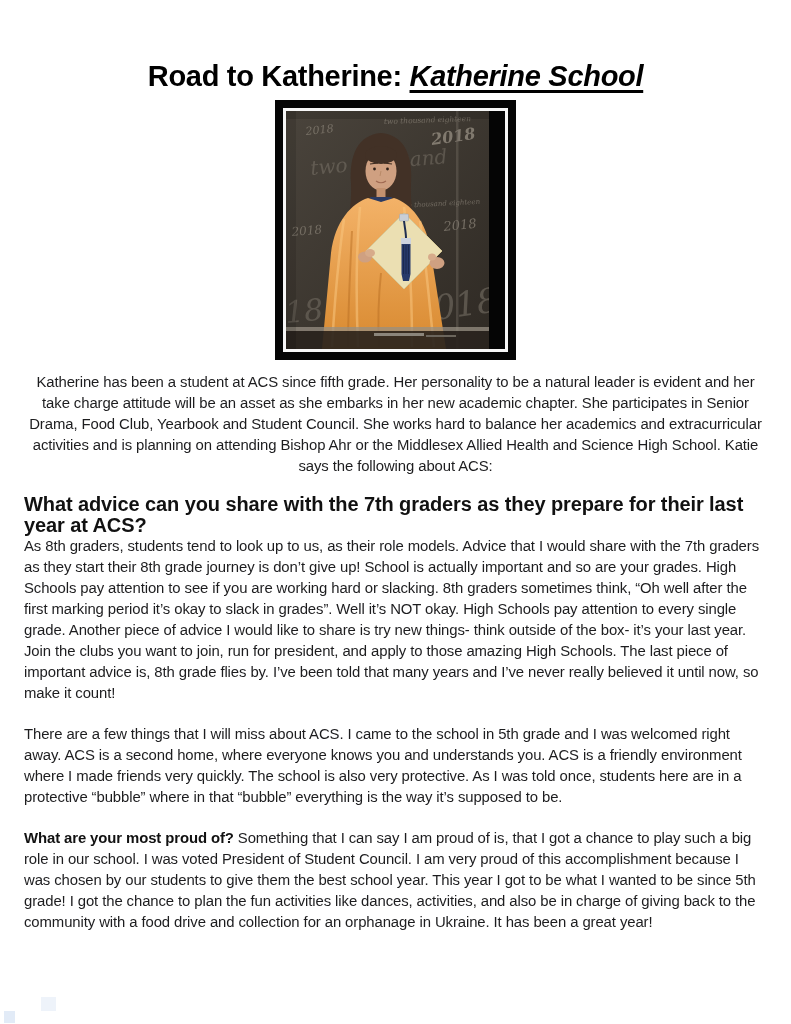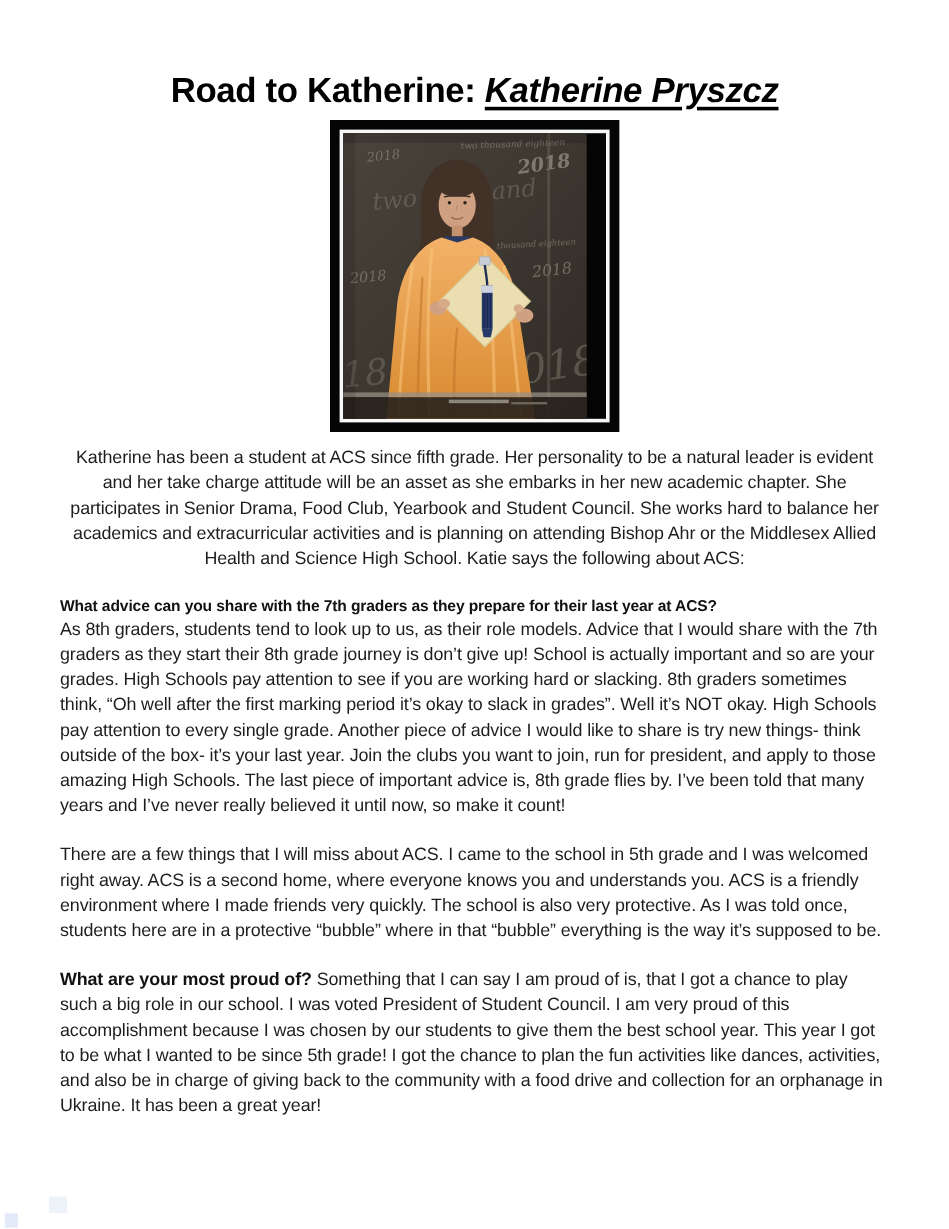--- a/index.html
+++ b/index.html
@@ -33,49 +33,49 @@
     margin: 7px auto 0;
     border: 8px solid #050505;
     background: #050505;
   }
   .photo-inner {
     border: 3px solid #f7f7f7;
     line-height: 0;
   }
   .photo-inner svg { display: block; }
   .content {
-    padding: 0 50px;
+    padding: 0 24px;
     font-size: 14.9px;
     line-height: 21px;
     letter-spacing: -0.1px;
   }
   .intro {
     margin: 12px 4px 0;
     text-align: center;
   }
   .qa { margin-top: 17px; }
   .qa + .qa { margin-top: 20px; }
   .question {
     margin: 0;
-    font-size: 13px;
+    font-size: 20px;
     font-weight: bold;
     color: #111111;
   }
   .answer { margin: 0; }
   .question-inline { font-weight: bold; color: #111111; text-align: center; }
   .artifact { position: absolute; }
   .artifact-a { left: 41px; top: 997px; width: 15px; height: 14px; background: #eef3fa; }
   .artifact-b { left: 4px;  top: 1011px; width: 11px; height: 12px; background: #e2ebf7; }
 </style>
 </head>
 <body>
 
 <div class="page">
 
-  <h1 class="title"><span>Road to Katherine: </span><span class="name">Katherine Pryszcz</span></h1>
+  <h1 class="title"><span>Road to Katherine: </span><span class="name">Katherine School</span></h1>
 
   <div class="photo-frame">
     <div class="photo-inner">
       <svg width="203" height="238" viewBox="0 0 203 238" xmlns="http://www.w3.org/2000/svg">
         <defs>
           <linearGradient id="bgGrad" x1="0" y1="0" x2="1" y2="1">
             <stop offset="0" stop-color="#4a443c"></stop>
             <stop offset="1" stop-color="#2f2a24"></stop>
           </linearGradient>
           <linearGradient id="gownGrad" x1="0" y1="0" x2="0" y2="1">

